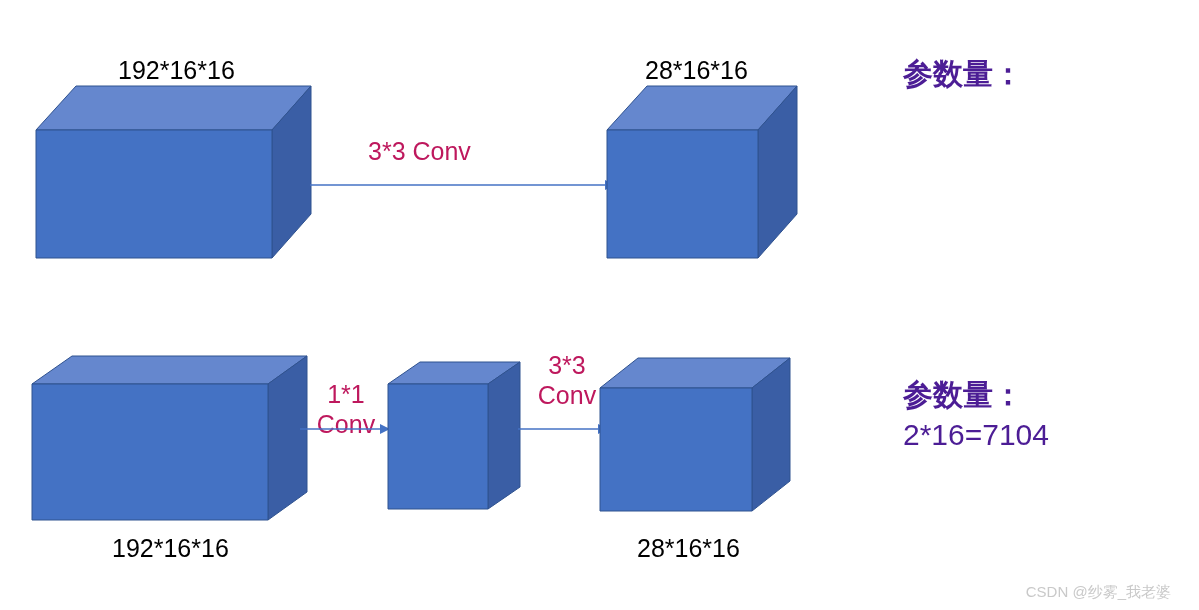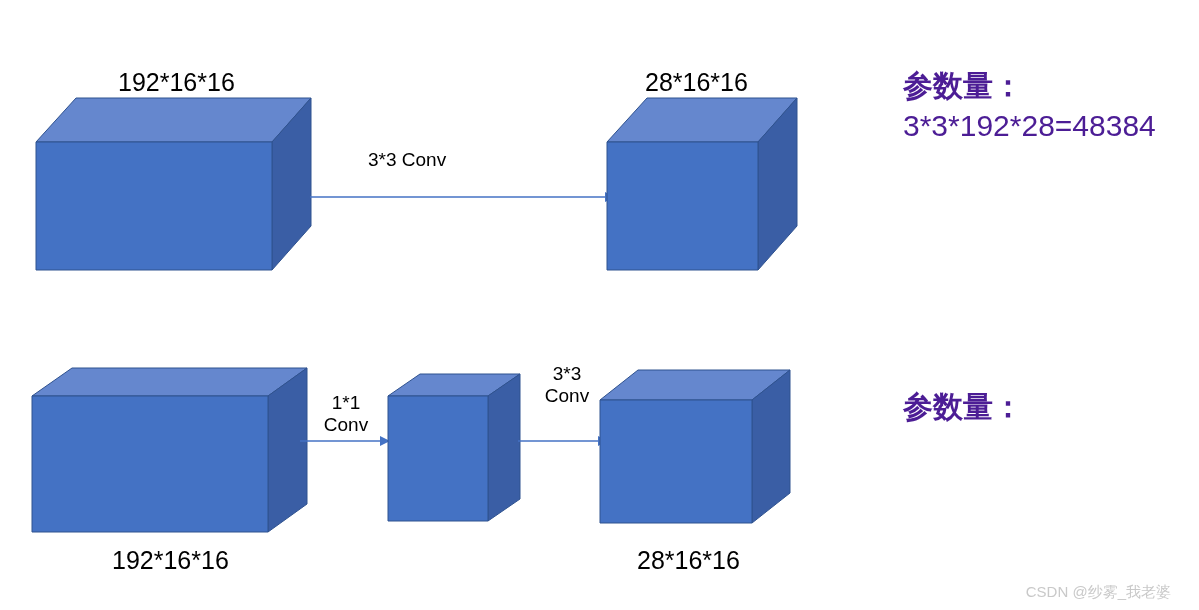--- a/index.html
+++ b/index.html
@@ -7,39 +7,39 @@
     margin: 0; padding: 0;
     background: #ffffff;
   }
   body {
     width: 1199px; height: 610px;
     position: relative;
     overflow: hidden;
     font-family: "Liberation Sans", sans-serif;
     color: #000000;
   }
-  #canvas { position: absolute; inset: 0; margin-top: 12px; }
+  #canvas { position: absolute; inset: 0; }
 
   
   .box3d { position: absolute; }
   .box3d svg { display: block; overflow: visible; }
 
   
   .dim-label {
     position: absolute;
     font-size: 25px;
     font-weight: 400;
     color: #000;
     white-space: nowrap;
     letter-spacing: 0px;
   }
   .conv-label {
     position: absolute;
-    font-size: 19px;
-    color: #000000;
+    font-size: 25px;
+    color: #be185d;
     text-align: center;
     line-height: 1.18;
     white-space: nowrap;
   }
   .conv-label.two-line { white-space: normal; }
 
   
   .param-block {
     position: absolute;
     font-size: 30px;
@@ -91,21 +91,20 @@
   <div class="box3d" style="left:607px; top:86px;">
     <svg width="190" height="172" viewBox="0 0 190 172">
       <polygon points="0,44 40,0 190,0 151,44" fill="#6587ce" stroke="#2f528f" stroke-width="1"></polygon>
       <polygon points="151,44 190,0 190,128 151,172" fill="#3a5ea5" stroke="#2f528f" stroke-width="1"></polygon>
       <polygon points="0,44 151,44 151,172 0,172" fill="#4472c4" stroke="#2f528f" stroke-width="1"></polygon>
     </svg>
   </div>
 
   <div class="param-block" style="left:903px; top:54px; width:290px;">
     <div class="param-title">参数量：</div>
-    <div class="param-formula">3*3*192*28=48384</div>
   </div>
 
   <div class="box3d" style="left:32px; top:356px;">
     <svg width="275" height="164" viewBox="0 0 275 164">
       <polygon points="0,28 40,0 275,0 236,28" fill="#6587ce" stroke="#2f528f" stroke-width="1"></polygon>
       <polygon points="236,28 275,0 275,136 236,164" fill="#3a5ea5" stroke="#2f528f" stroke-width="1"></polygon>
       <polygon points="0,28 236,28 236,164 0,164" fill="#4472c4" stroke="#2f528f" stroke-width="1"></polygon>
     </svg>
   </div>
 
@@ -149,17 +148,18 @@
       <polygon points="0,30 38,0 190,0 152,30" fill="#6587ce" stroke="#2f528f" stroke-width="1"></polygon>
       <polygon points="152,30 190,0 190,123 152,153" fill="#3a5ea5" stroke="#2f528f" stroke-width="1"></polygon>
       <polygon points="0,30 152,30 152,153 0,153" fill="#4472c4" stroke="#2f528f" stroke-width="1"></polygon>
     </svg>
   </div>
 
   <div class="dim-label" style="left:637px; top:534px;">28*16*16</div>
 
   <div class="param-block" style="left:903px; top:375px; width:292px;">
     <div class="param-title">参数量：</div>
+    <div class="param-formula">2*16=7104</div>
   </div>
 
   <div class="watermark">CSDN @纱雾_我老婆</div>
 
 </div>
 
 </body></html>

